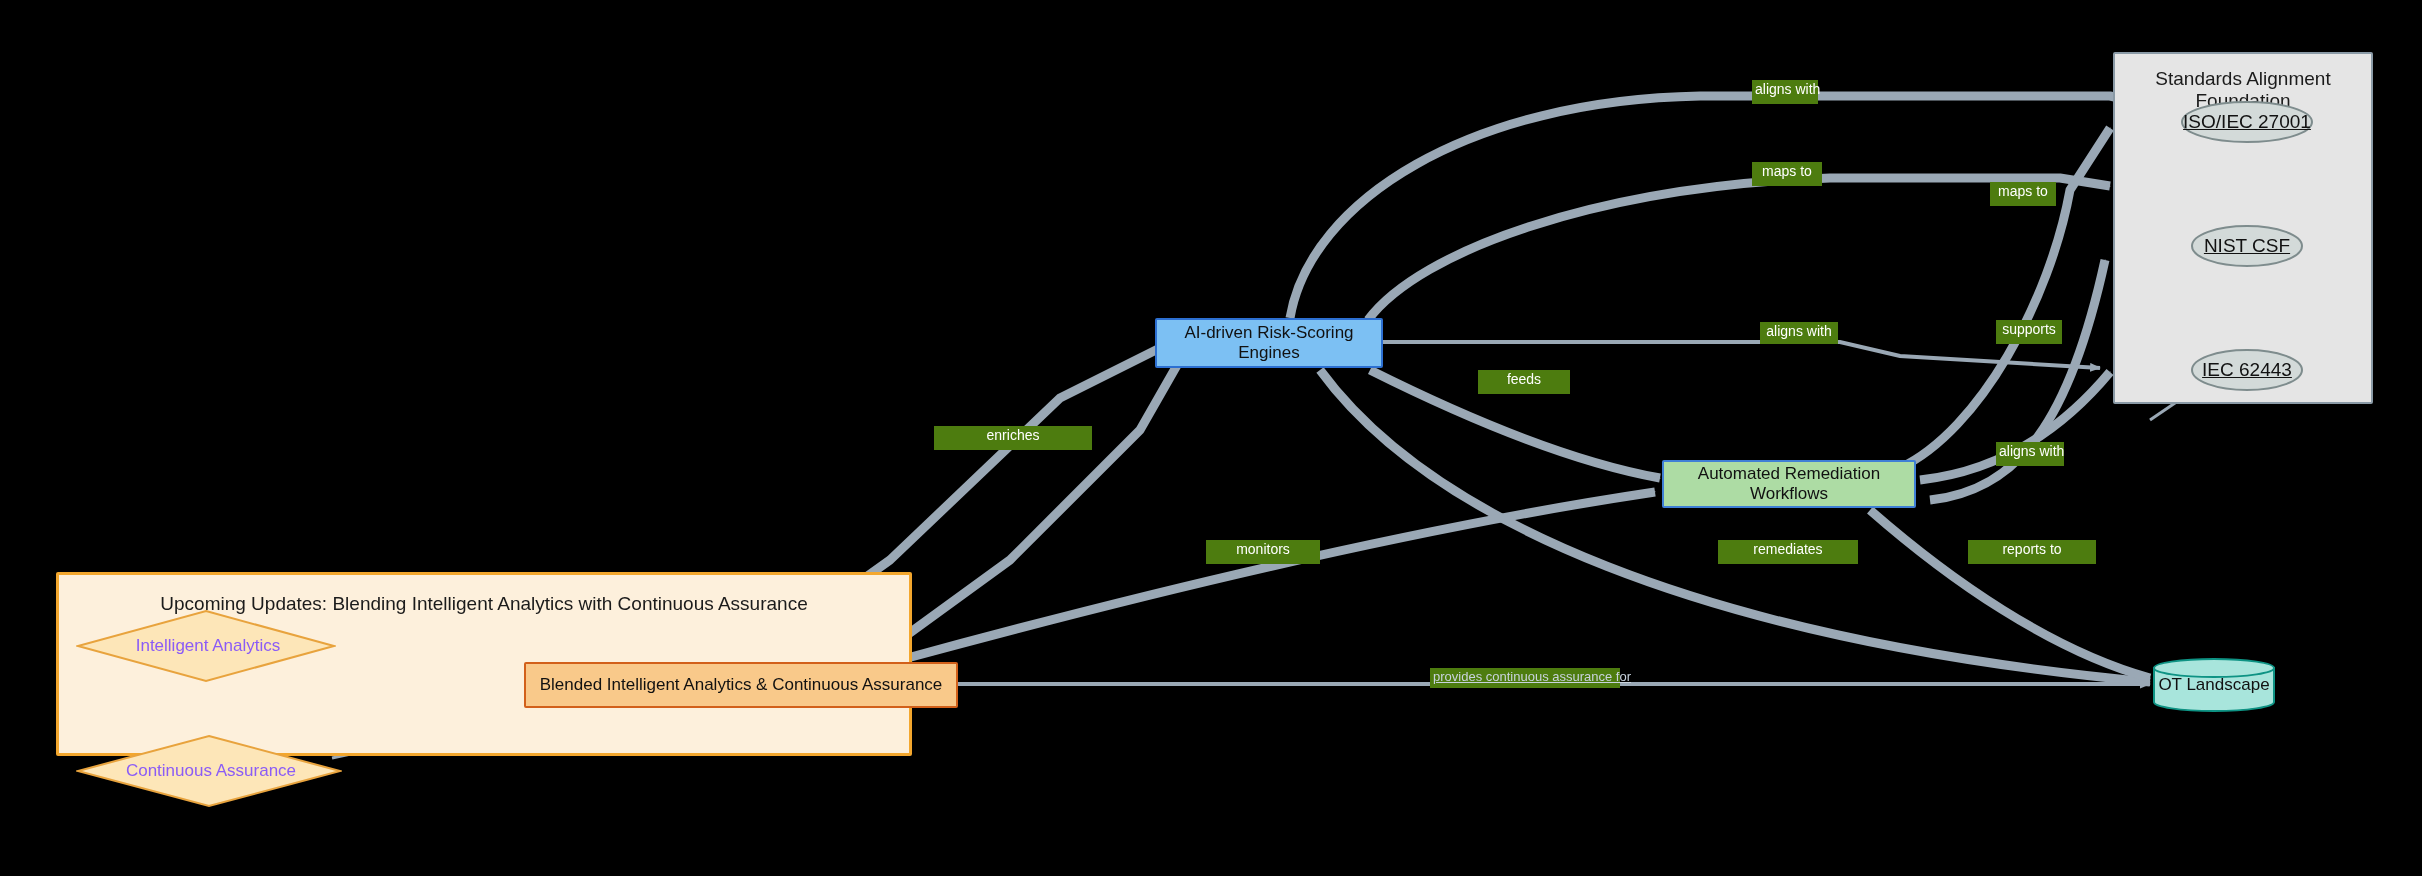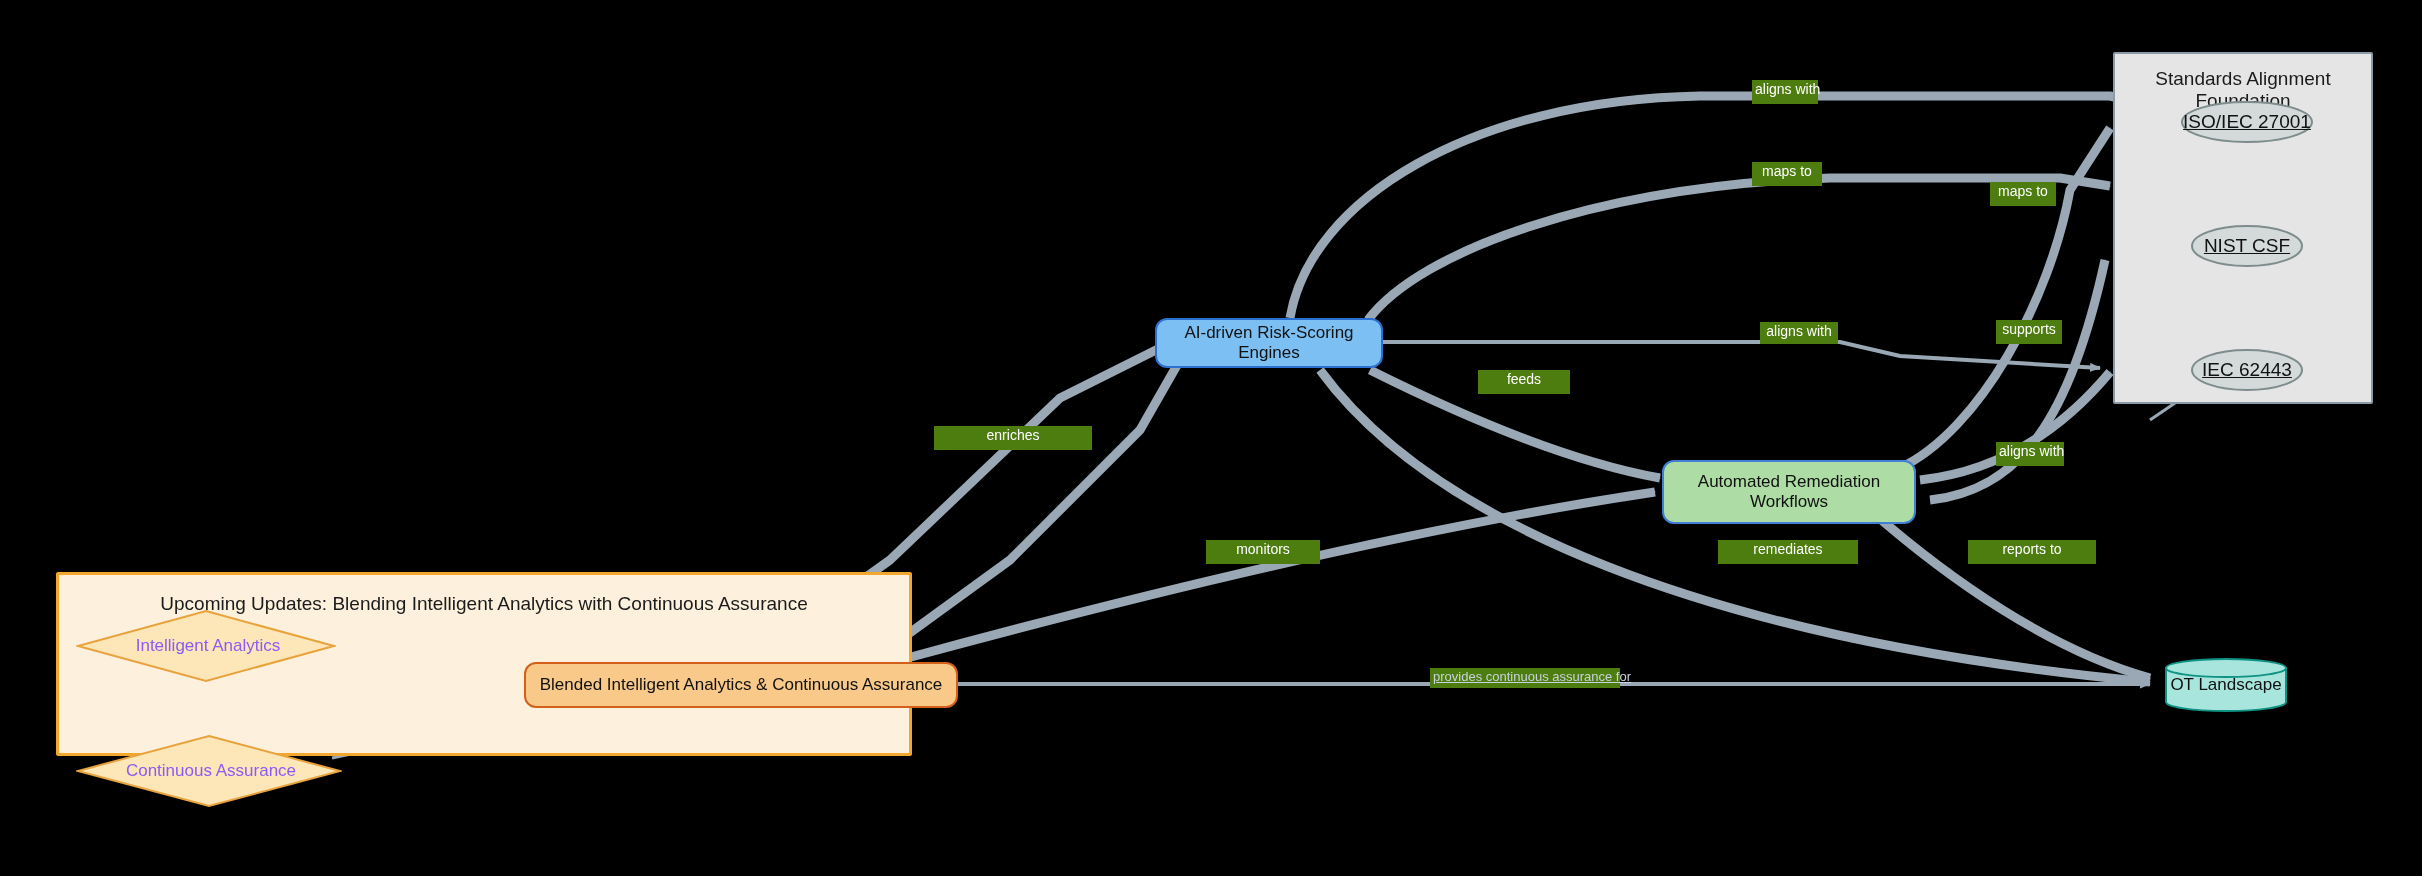--- a/index.html
+++ b/index.html
@@ -11,28 +11,28 @@
         justify-content:center;text-align:center;line-height:1.15;}
   .cluster{position:absolute;box-sizing:border-box;border:3px solid #F3A72E;
            background:#FDF0DC;border-radius:2px;}
   .cluster-title{position:absolute;left:0;right:0;top:18px;text-align:center;
                  font-size:19px;color:#1b1b1b;}
   .cluster2{position:absolute;box-sizing:border-box;border:2px solid #8a9aa6;
             background:#e5e5e5;border-radius:2px;}
   .cluster2-title{position:absolute;left:0;right:0;top:14px;text-align:center;
                   font-size:19px;color:#1b1b1b;}
   .box{border:2px solid #2C6FD1;background:#7CC0F3;color:#111;font-size:17px;
-       border-radius:12px;}
+       border-radius:2px;}
   .box.green{border-color:#3F7FD6;background:#ADDCA4;}
   .box.orange{border-color:#D2601A;background:#F9C98A;}
   .diamond-wrap{position:absolute;}
   .diamond-wrap svg{position:absolute;left:0;top:0;}
   .diamond-label{position:absolute;left:4px;right:0;top:50%;transform:translateY(-50%);
                  text-align:center;font-size:17px;color:#8b5cf6;}
-  .cyl{position:absolute;margin-left:12px;}
+  .cyl{position:absolute;}
   .cyl svg{position:absolute;left:0;top:0;}
   .cyl-label{position:absolute;left:0;right:0;top:50%;transform:translateY(-50%);
              text-align:center;font-size:17px;color:#111;}
   .ell{position:absolute;}
   .ell svg{position:absolute;left:0;top:0;}
   .ell-label{position:absolute;left:0;right:0;top:50%;transform:translateY(-50%);
              text-align:center;font-size:19px;color:#111;text-decoration:underline;}
   .elabel{position:absolute;background:#4d7c0f;color:#FFFFFF;font-size:14px;
           white-space:nowrap;padding:1px 3px;line-height:1.25;text-align:center;}
   .elabel.visible{color:#c9d3de;text-decoration:underline;}
@@ -127,21 +127,21 @@
   </div>
 
   <div class="node box orange" style="left:524px;top:662px;width:434px;height:46px;">
     <span>Blended Intelligent Analytics &amp; Continuous Assurance</span>
   </div>
 
   <div class="node box" style="left:1155px;top:318px;width:228px;height:50px;">
     <span>AI-driven Risk-Scoring Engines</span>
   </div>
 
-  <div class="node box green" style="left:1662px;top:460px;width:254px;height:64px;">
+  <div class="node box green" style="left:1662px;top:460px;width:254px;height:48px;">
     <span>Automated Remediation Workflows</span>
   </div>
 
   <div class="cyl" style="left:2152px;top:658px;width:124px;height:54px;">
     <svg width="124" height="54" viewBox="0 0 124 54" xmlns="http://www.w3.org/2000/svg">
       <path d="M2,10 L2,44 A60,9 0 0 0 122,44 L122,10 Z" fill="#A8E5DC" stroke="#0E9384" stroke-width="2"></path>
       <ellipse cx="62" cy="10" rx="60" ry="9" fill="#A8E5DC" stroke="#0E9384" stroke-width="2"></ellipse>
     </svg>
     <div class="cyl-label">OT Landscape</div>
   </div>

